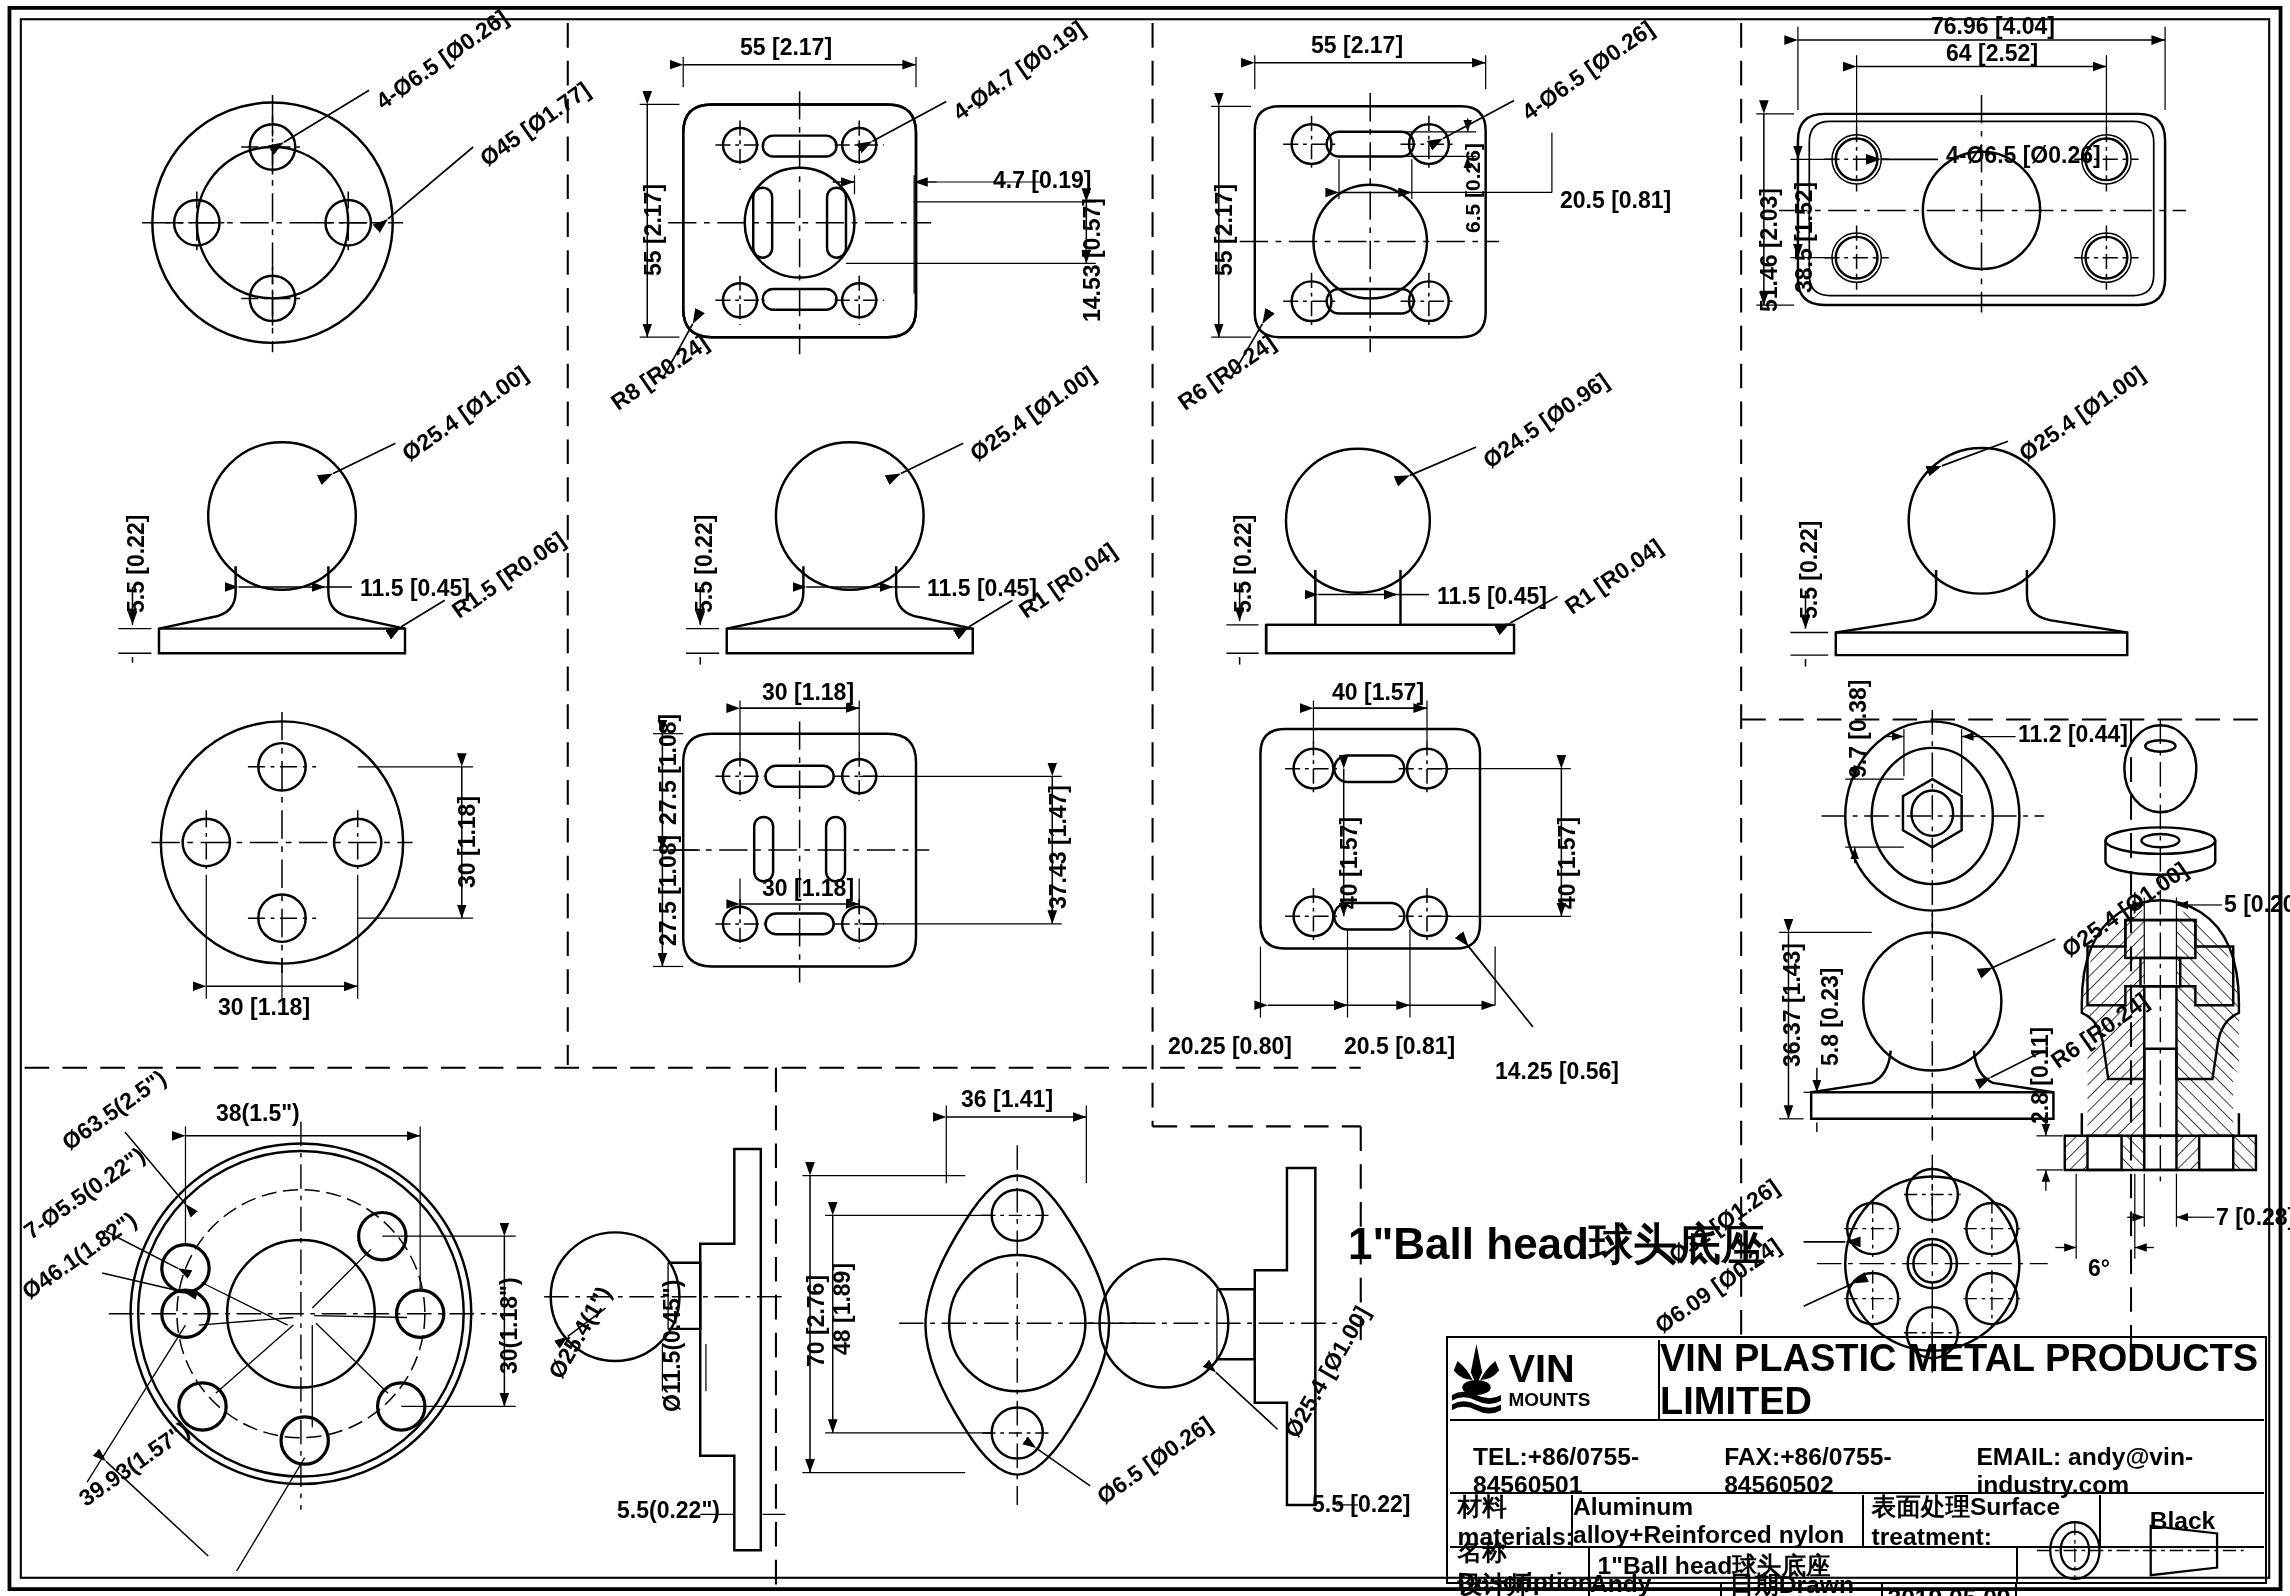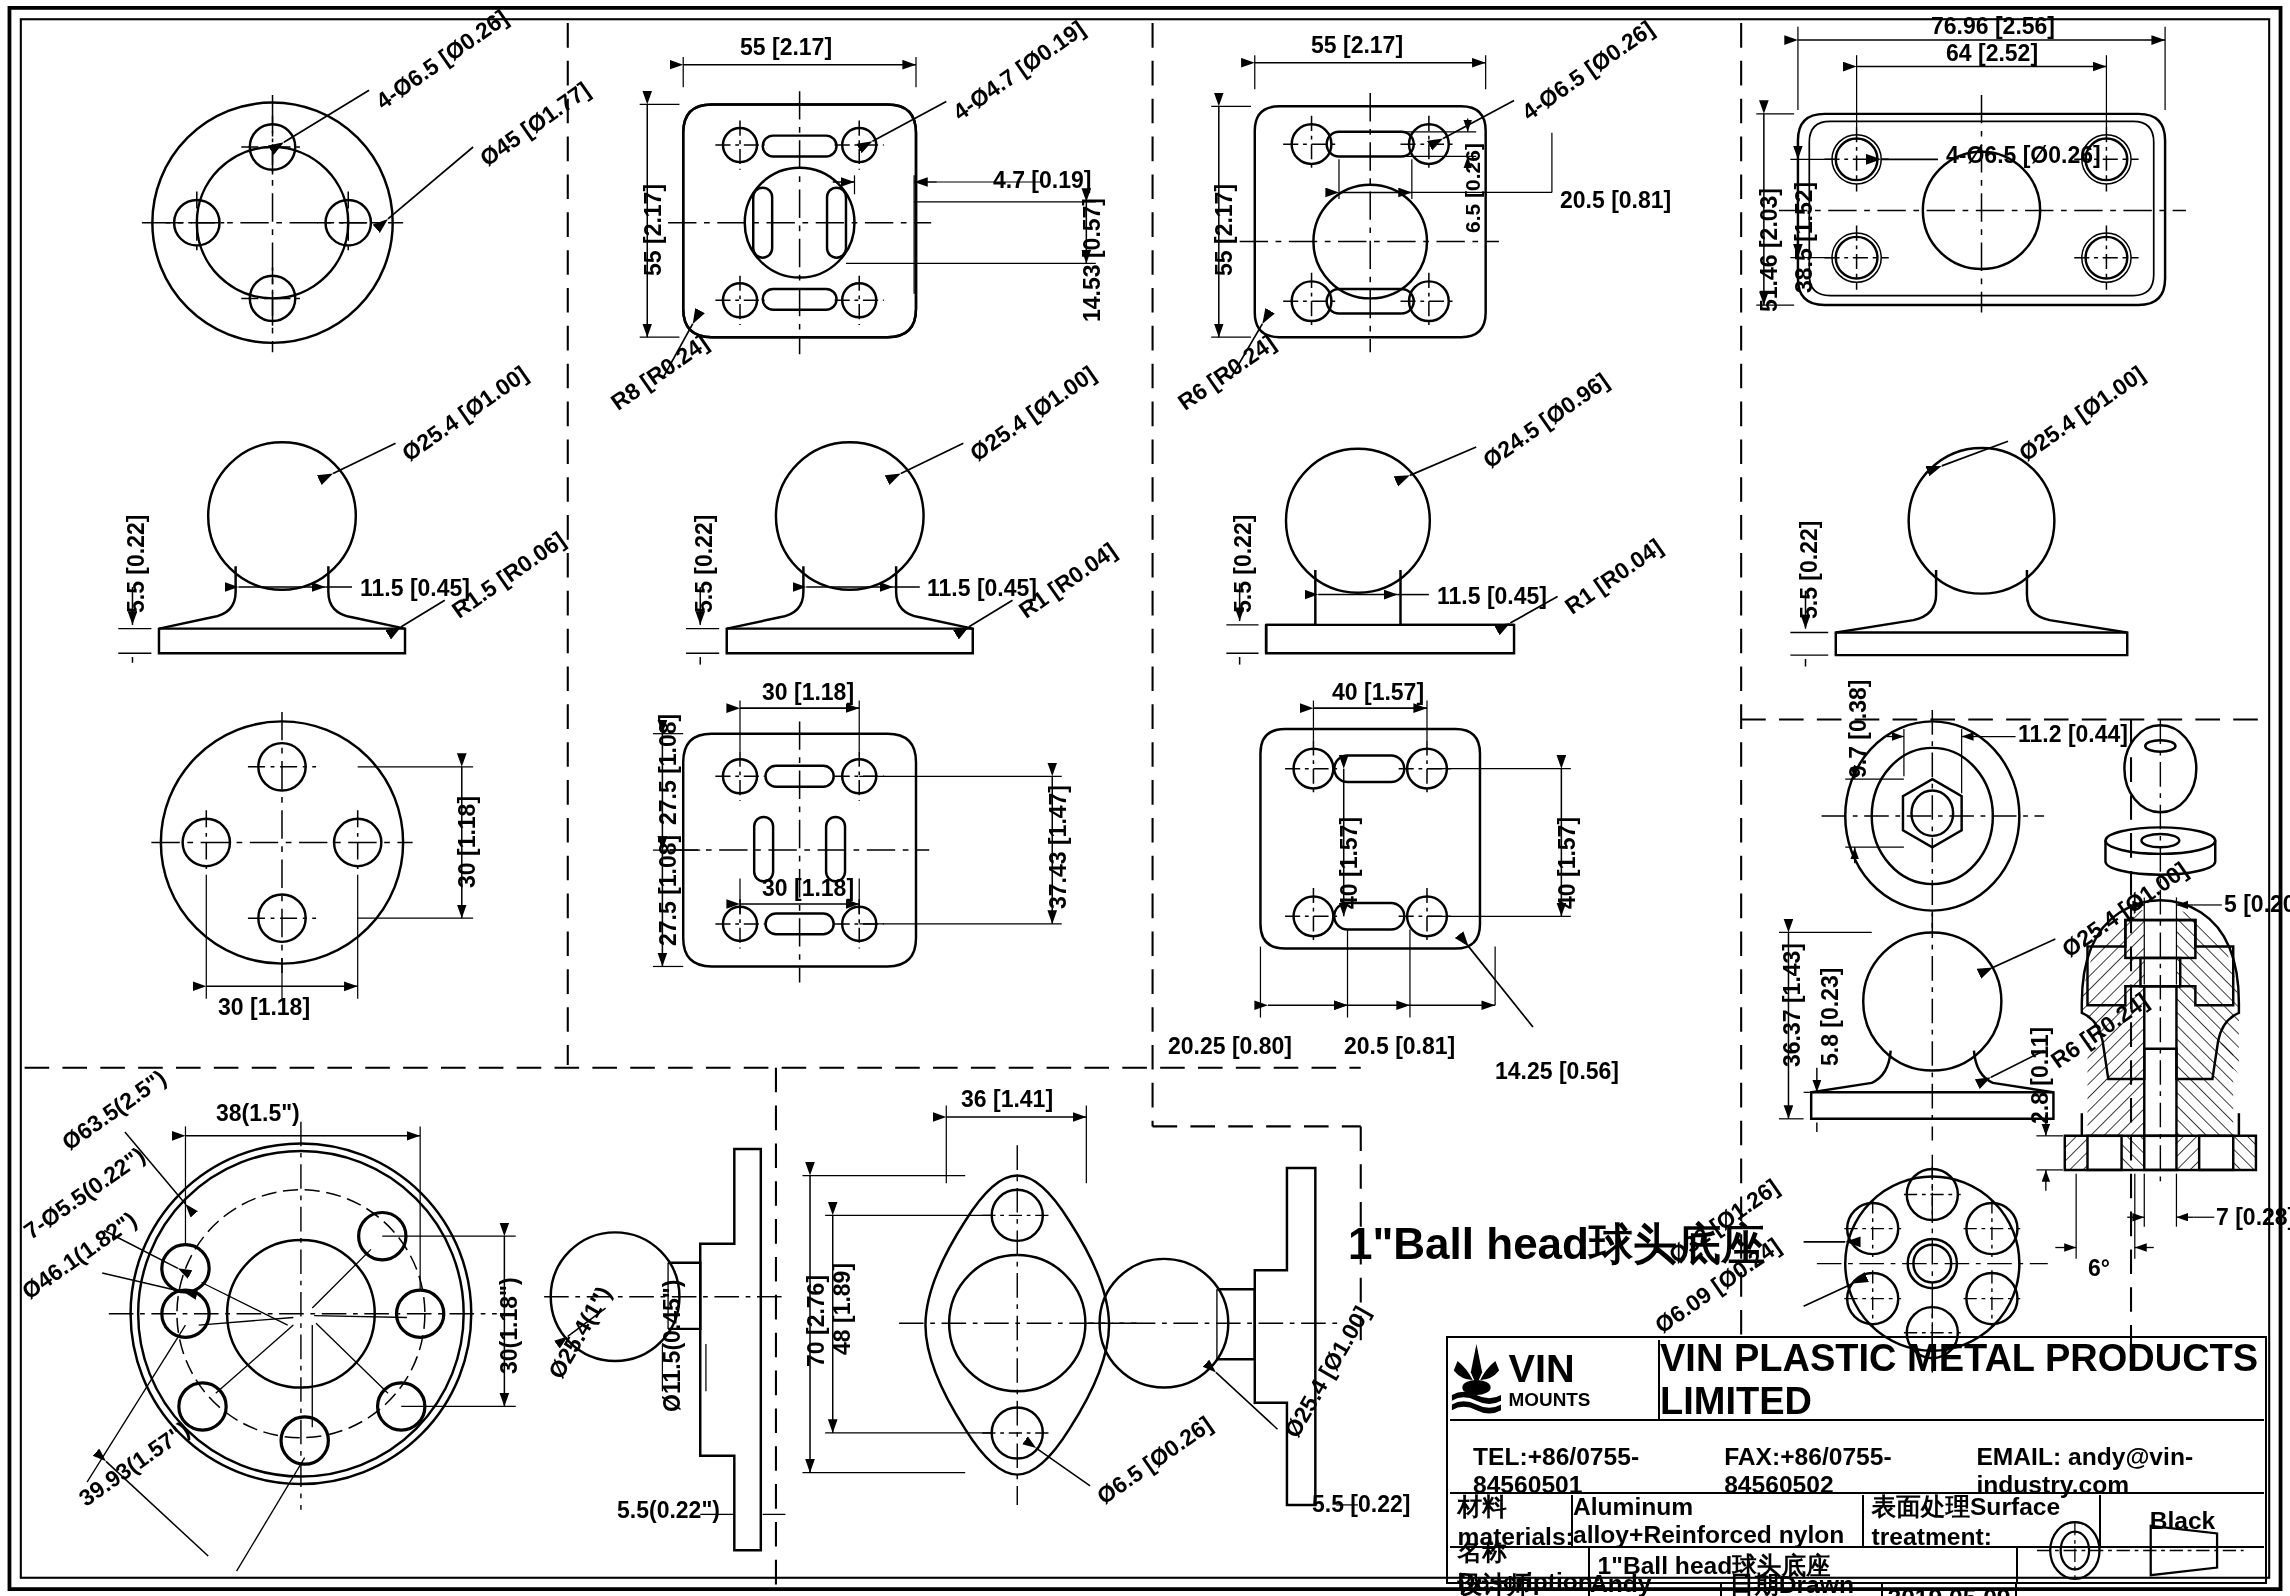--- a/index.html
+++ b/index.html
@@ -677,21 +677,21 @@
 <div class="lbl s24" style="left:1437px;top:583px;">11.5 [0.45]</div>
 <div class="lbl s24 rot90" style="left:1230px;top:613px;">5.5 [0.22]</div>
 <div class="lbl s24 rotC" style="left:1560px;top:598px;">R1 [R0.04]</div>
 <div class="lbl s24" style="left:1332px;top:679px;">40 [1.57]</div>
 <div class="lbl s24 rot90" style="left:1336px;top:909px;">40 [1.57]</div>
 <div class="lbl s24 rot90" style="left:1554px;top:909px;">40 [1.57]</div>
 <div class="lbl s24" style="left:1168px;top:1033px;">20.25 [0.80]</div>
 <div class="lbl s24" style="left:1344px;top:1033px;">20.5 [0.81]</div>
 <div class="lbl s24" style="left:1495px;top:1058px;">14.25 [0.56]</div>
 
-<div class="lbl s24" style="left:1931px;top:13.2px;">76.96 [2.56]</div>
+<div class="lbl s24" style="left:1931px;top:13.2px;">76.96 [4.04]</div>
 <div class="lbl s24" style="left:1946px;top:40px;">64 [2.52]</div>
 <div class="lbl s24" style="left:1946px;top:142px;">4-Ø6.5 [Ø0.26]</div>
 <div class="lbl s24 rot90" style="left:1756px;top:312px;">51.46 [2.03]</div>
 <div class="lbl s24 rot90" style="left:1791px;top:293px;">38.5 [1.52]</div>
 <div class="lbl s24 rotC" style="left:2014px;top:445px;">Ø25.4 [Ø1.00]</div>
 <div class="lbl s24 rot90" style="left:1796px;top:619px;">5.5 [0.22]</div>
 
 <div class="lbl s24 rot90" style="left:1845px;top:778px;">9.7 [0.38]</div>
 <div class="lbl s24" style="left:2018px;top:721px;">11.2 [0.44]</div>
 <div class="lbl s24 rotC" style="left:2057px;top:941px;">Ø25.4 [Ø1.00]</div>

